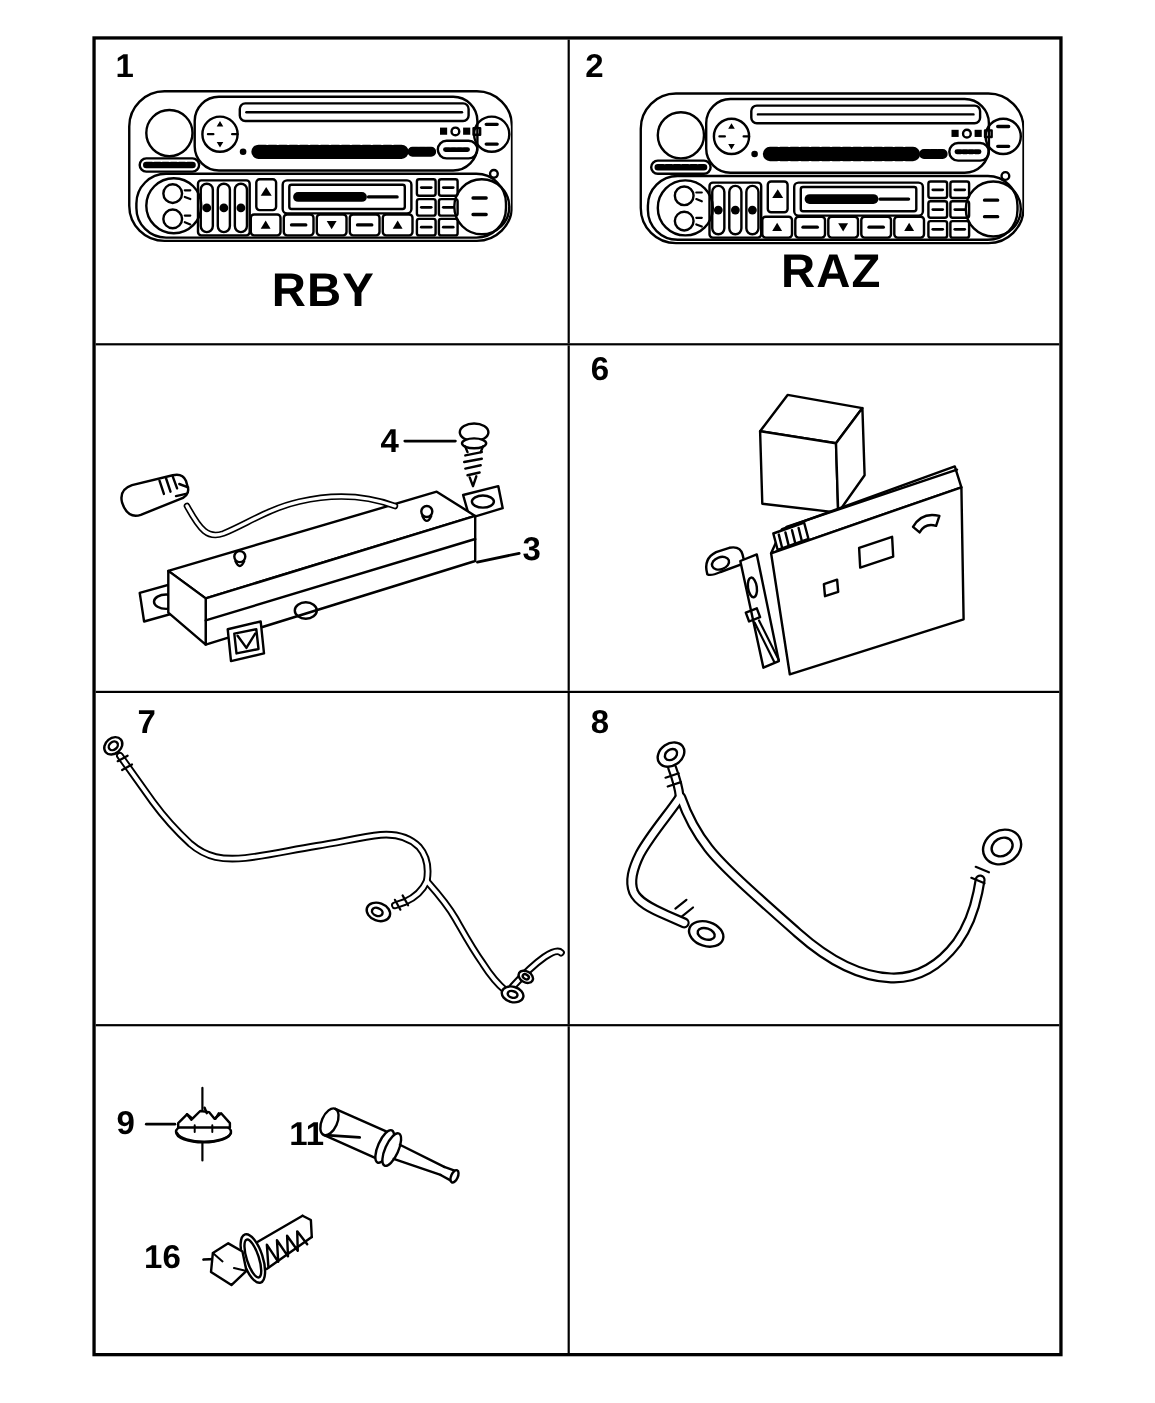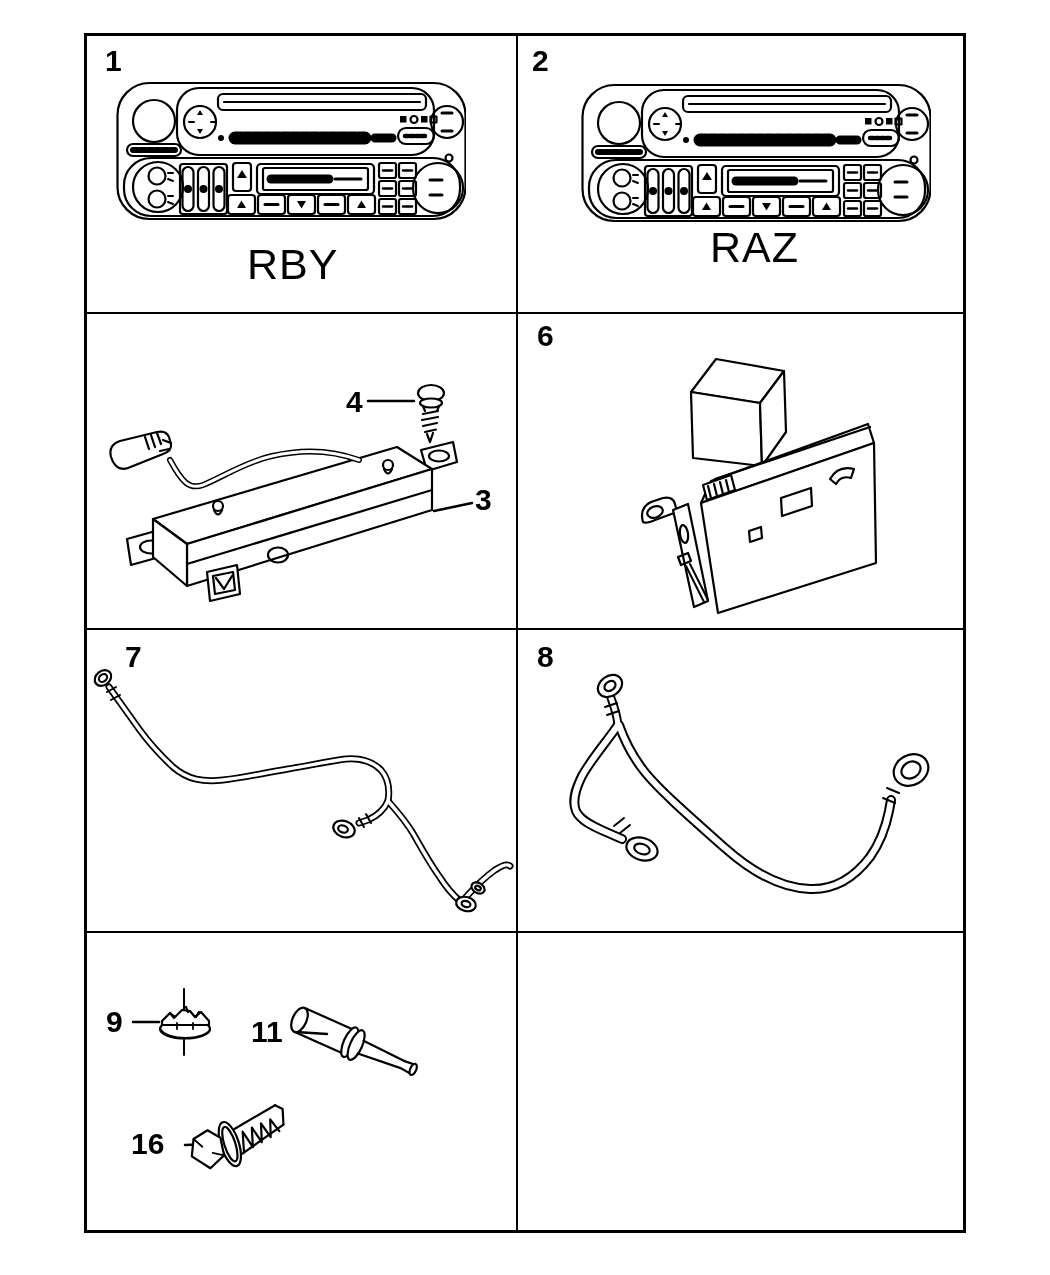--- a/index.html
+++ b/index.html
@@ -5,21 +5,21 @@
   html,body{margin:0;padding:0;background:#ffffff;}
   body{width:1050px;height:1275px;position:relative;font-family:"Liberation Sans",sans-serif;color:#000;}
   .sheet{position:absolute;left:84px;top:33px;width:882px;height:1200px;border:3px solid #000;box-sizing:border-box;background:#fff;}
   .row{display:flex;width:100%;box-sizing:border-box;}
   .row.bb{border-bottom:2px solid #000;}
   .cell{position:relative;box-sizing:border-box;overflow:hidden;}
   .cell.left{width:431px;border-right:2px solid #000;}
   .cell.right{flex:1;}
   .r1{height:278px;} .r2{height:316px;} .r3{height:303px;} .r4{height:297px;}
   .callout{position:absolute;font-size:30px;font-weight:700;line-height:1;letter-spacing:0;}
-  .caption{position:absolute;font-size:43px;font-weight:400;line-height:1;letter-spacing:1px;}
+  .caption{position:absolute;font-size:43px;font-weight:700;line-height:1;letter-spacing:1px;}
   svg{position:absolute;display:block;}
   .art{stroke:#000;fill:none;stroke-width:2.2;stroke-linejoin:round;stroke-linecap:round;}
 </style>
 </head>
 <body>
 
 <svg width="0" height="0" style="position:absolute" aria-hidden="true">
 <defs>
 <g id="radio-art" fill="none" stroke="#000" stroke-width="2.2" stroke-linejoin="round" stroke-linecap="round">
   <rect x="1.5" y="2" width="348" height="136" rx="32"></rect>
@@ -259,18 +259,18 @@
           <path d="M248,87 L302,87 M248,113 L302,113"></path>
           <ellipse cx="303" cy="100" rx="6" ry="16" fill="#fff"></ellipse>
           <ellipse cx="310" cy="100" rx="6" ry="16" fill="#fff"></ellipse>
           <path d="M315,93 L360,95 M315,107 L360,103"></path>
           <path d="M360,95 L372,94 M360,103 L372,104"></path>
           <ellipse cx="372" cy="99" rx="3" ry="6" fill="#fff"></ellipse>
         </g>
       </svg>
       <span class="callout" style="left:19px;top:74px">9</span>
       <span class="callout" style="left:44px;top:196px">16</span>
-      <span class="callout" style="left:164px;top:84px">11</span>
+      <span class="callout" style="left:176px;top:84px">11</span>
     </div>
     <div class="cell right"></div>
   </div>
 
 </div>
 
 </body></html>

